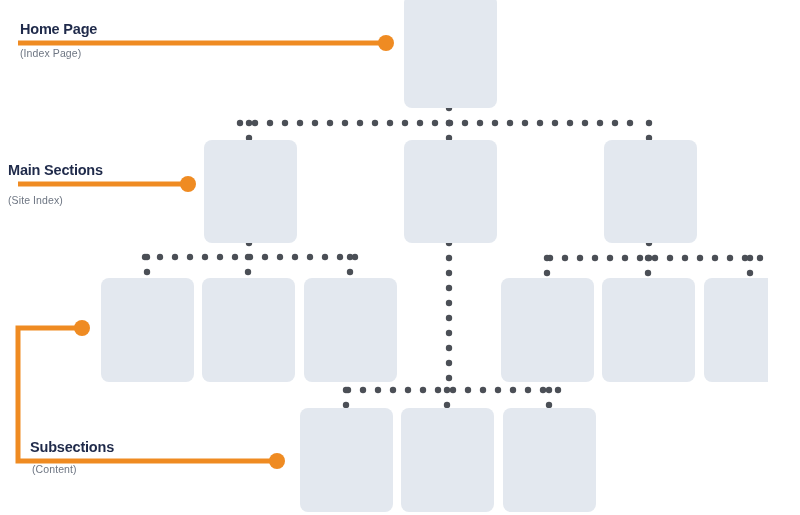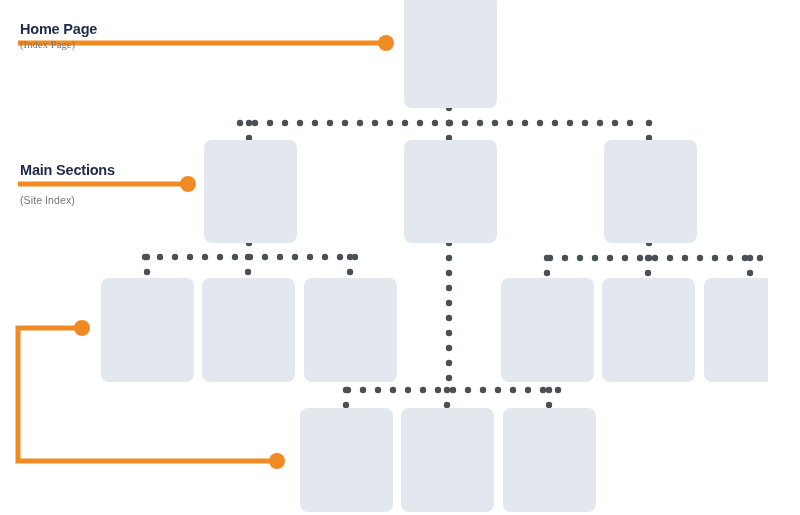--- a/index.html
+++ b/index.html
@@ -41,25 +41,24 @@
     font-weight: normal;
     color: #6e7683;
     line-height: 14px;
     letter-spacing: 0.1px;
   }
   #legend-home {
     left: 20px;
     top: 20px;
   }
   #legend-home .legend-sub {
-    margin-top: 0;
-    font-family: Liberation Serif, serif;
+    margin-top: 8px;
   }
   #legend-main {
-    left: 20px;
+    left: 8px;
     top: 161px;
   }
   #legend-main .legend-sub {
     margin-top: 14px;
   }
   #legend-sub {
     left: 30px;
     top: 438px;
   }
   #legend-sub .legend-sub {
@@ -233,14 +232,18 @@
   <div class="legend" id="legend-home">
     <div class="legend-title">Home Page</div>
     <div class="legend-sub">(Index Page)</div>
   </div>
 
   <div class="legend" id="legend-main">
     <div class="legend-title">Main Sections</div>
     <div class="legend-sub">(Site Index)</div>
   </div>
 
+  <div class="legend" id="legend-sub">
+    <div class="legend-title">Subsections</div>
+    <div class="legend-sub">(Content)</div>
+  </div>
 
 </div>
 
 </body></html>

